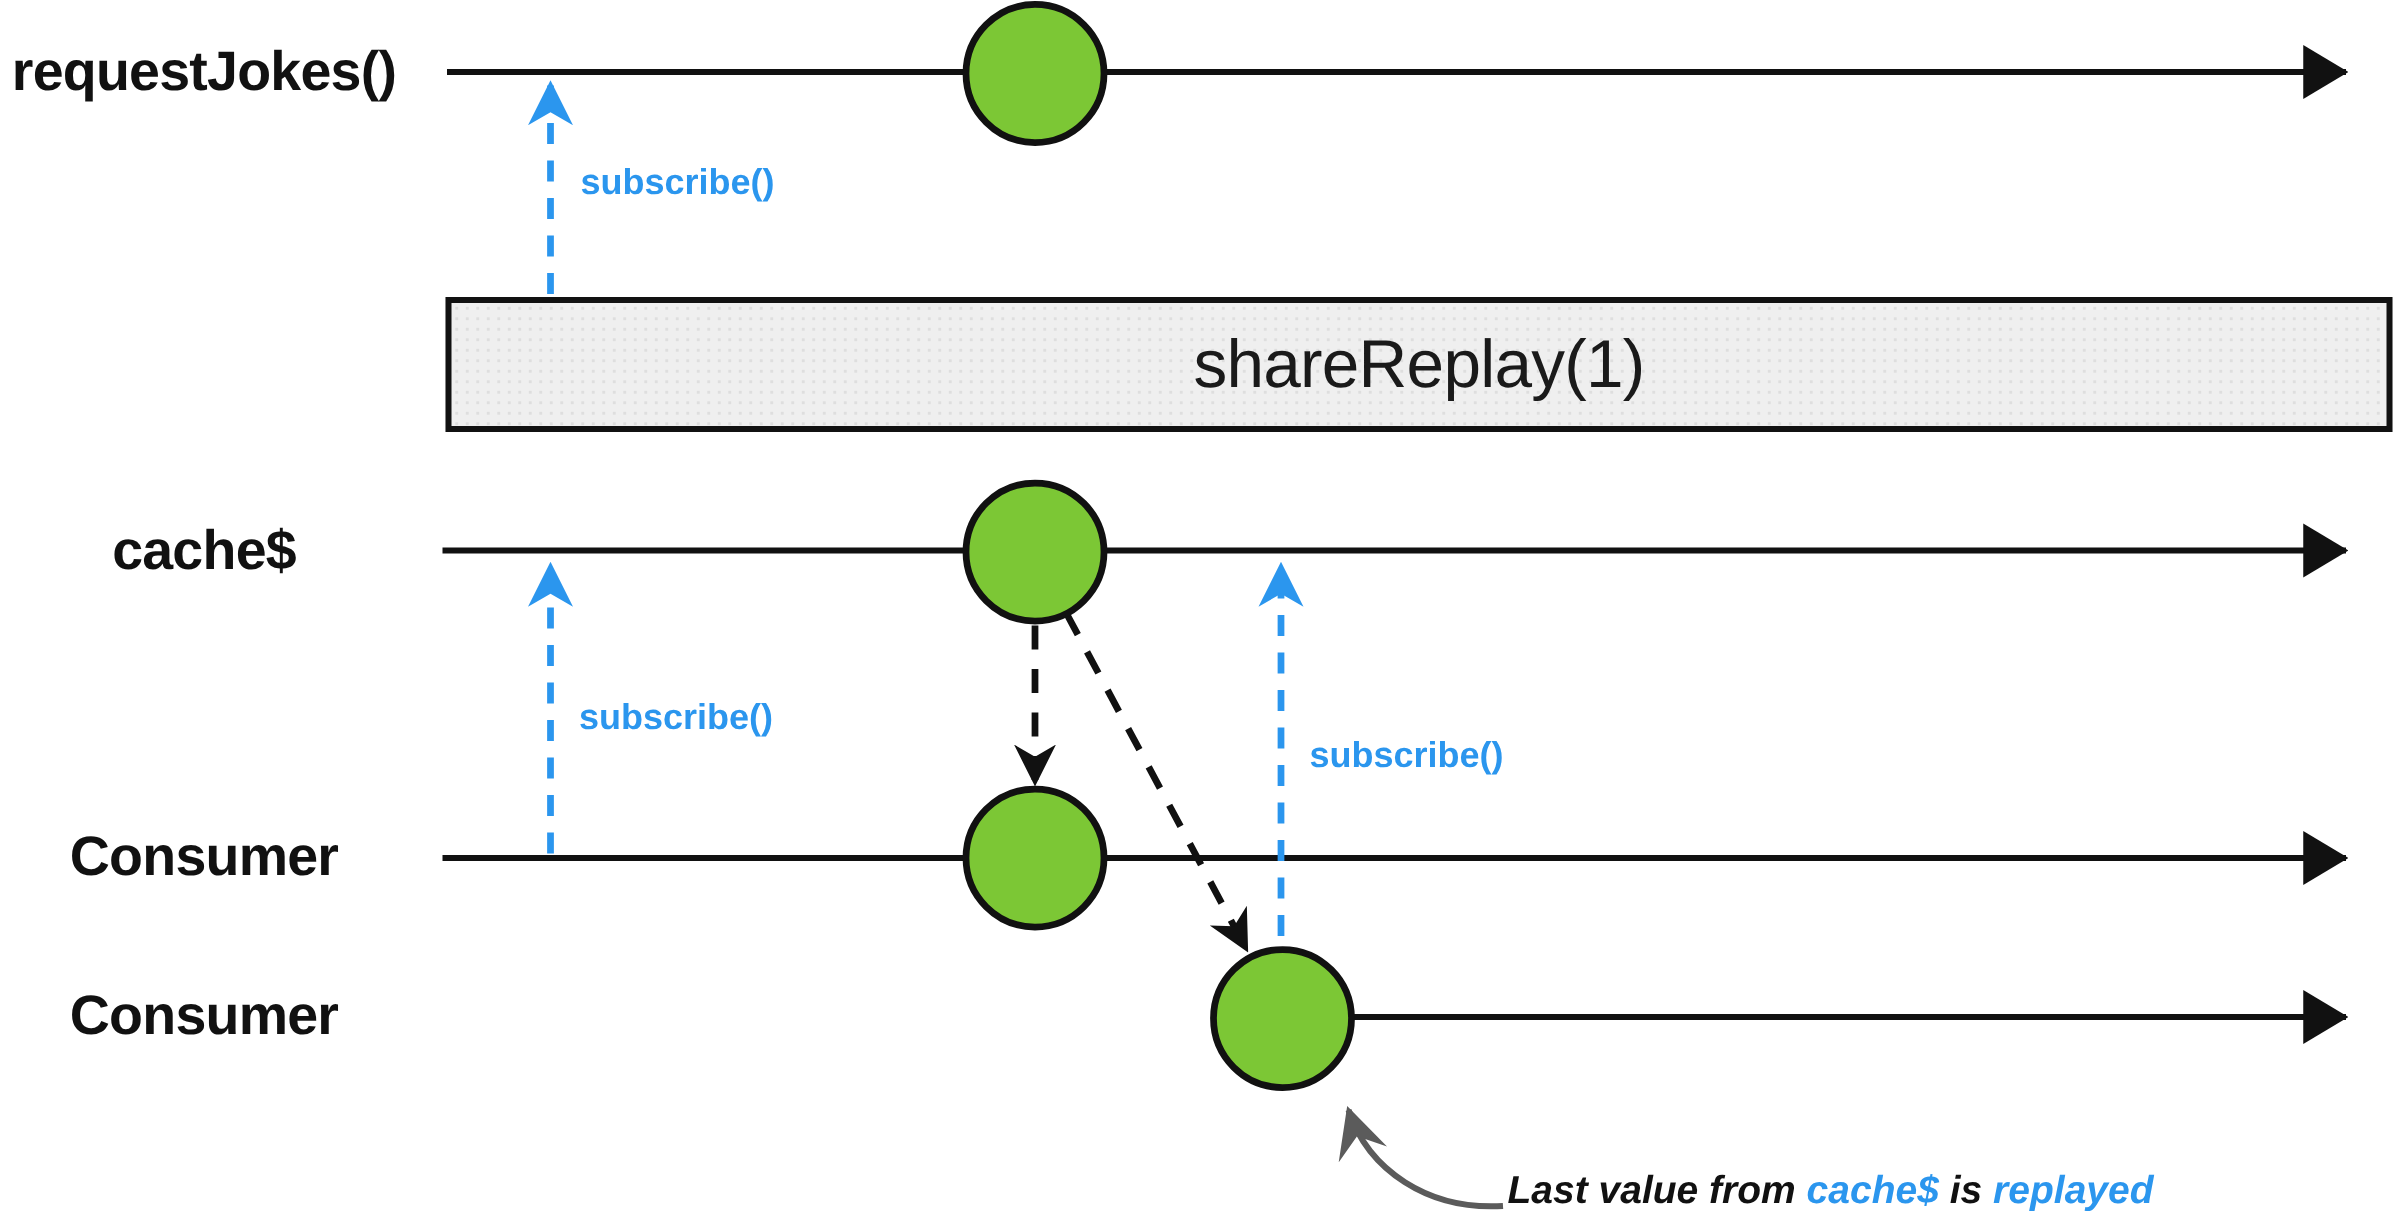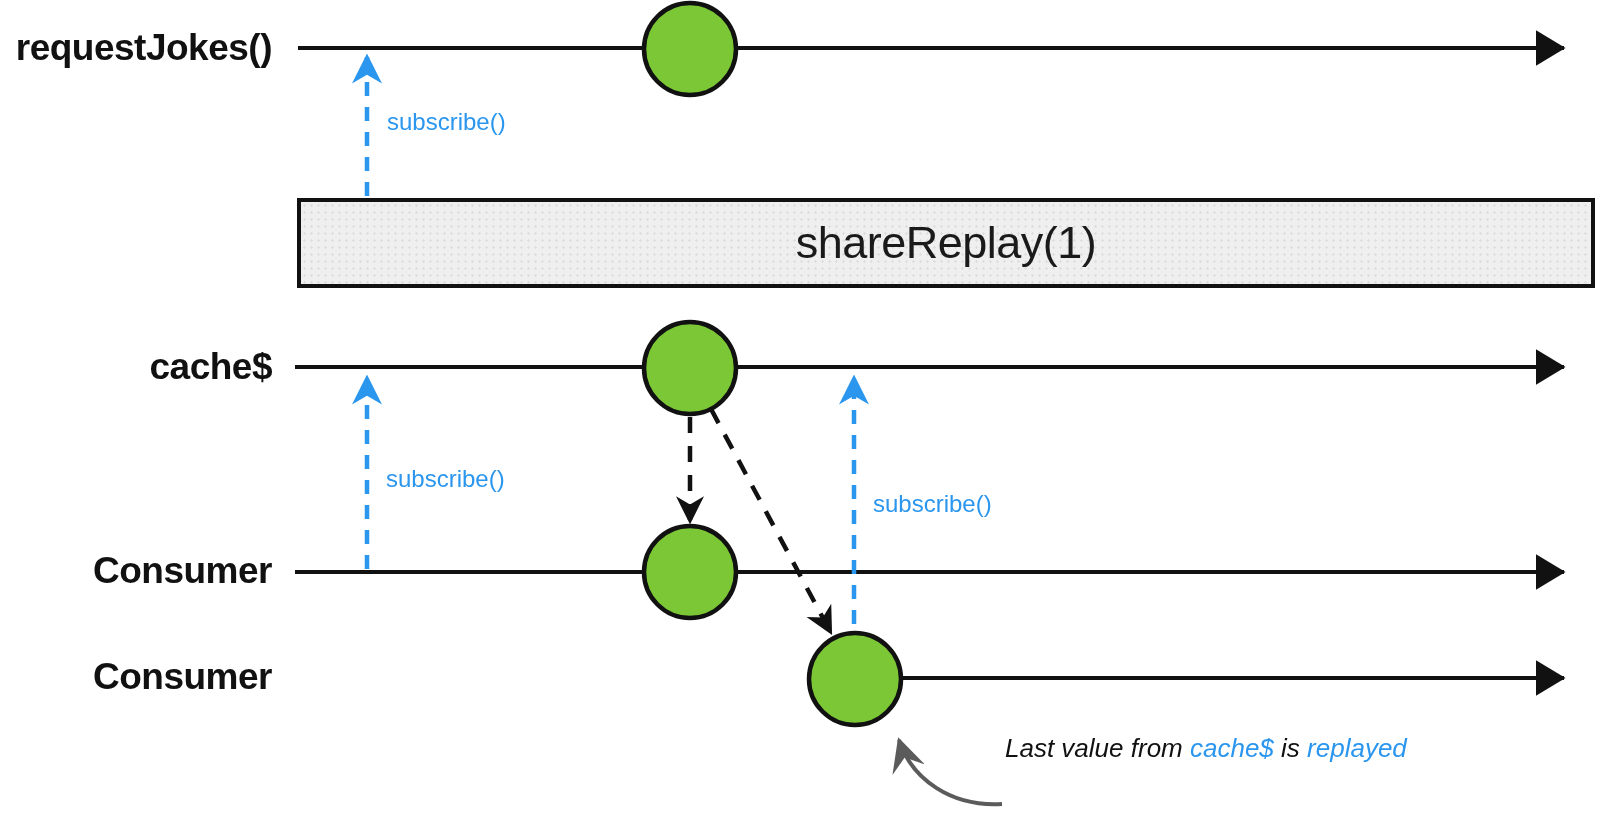--- a/index.html
+++ b/index.html
@@ -3,40 +3,40 @@
 <meta charset="utf-8">
 <style>
   html,body { margin:0; padding:0; background:#fff; }
   .canvas {
     position:relative; width:1600px; height:818px; background:#ffffff;
     font-family:"Liberation Sans", sans-serif; overflow:hidden;
   }
   svg.layer { position:absolute; left:0; top:0; width:1600px; height:818px; }
 
   .stream-label {
-    position:absolute; left:0; width:272px; text-align:right;
+    position:absolute; left:0; width:272px; text-align:center;
     font-weight:bold; font-size:37px; letter-spacing:-0.5px;
     color:var(--c-text,#111); line-height:48px; height:48px; white-space:nowrap;
   }
   .sub-label {
-    position:absolute; font-weight:normal; font-size:24px; line-height:28px;
+    position:absolute; font-weight:bold; font-size:24px; line-height:28px;
     color:var(--c-blue,#2b96ee); white-space:nowrap;
   }
   .op-box {
     position:absolute; left:297px; top:198px; width:1298px; height:90px;
     box-sizing:border-box; border:4px solid var(--c-box_border,#111);
     background-color:var(--c-box_fill,#efefef);
     background-image:radial-gradient(rgba(0,0,0,0.07) 1px, transparent 1.2px);
     background-size:7px 7px;
     display:flex; align-items:center; justify-content:center;
   }
   .op-box-label { font-size:45px; letter-spacing:-0.5px; color:#1a1a1a; }
   .annotation {
-    position:absolute; left:1005px; top:733px;
-    font-style:italic; font-size:26px; color:var(--c-text,#111); white-space:pre;
+    position:absolute; left:1005px; top:778px;
+    font-style:italic; font-size:26px; color:var(--c-text,#111); white-space:pre;font-weight:bold;
   }
   .annotation .blue { color:var(--c-blue,#2b96ee); }
 </style>
 </head>
 <body>
 
 <div class="canvas">
 
   <svg class="layer" viewBox="0 0 1600 818">
     <defs>

